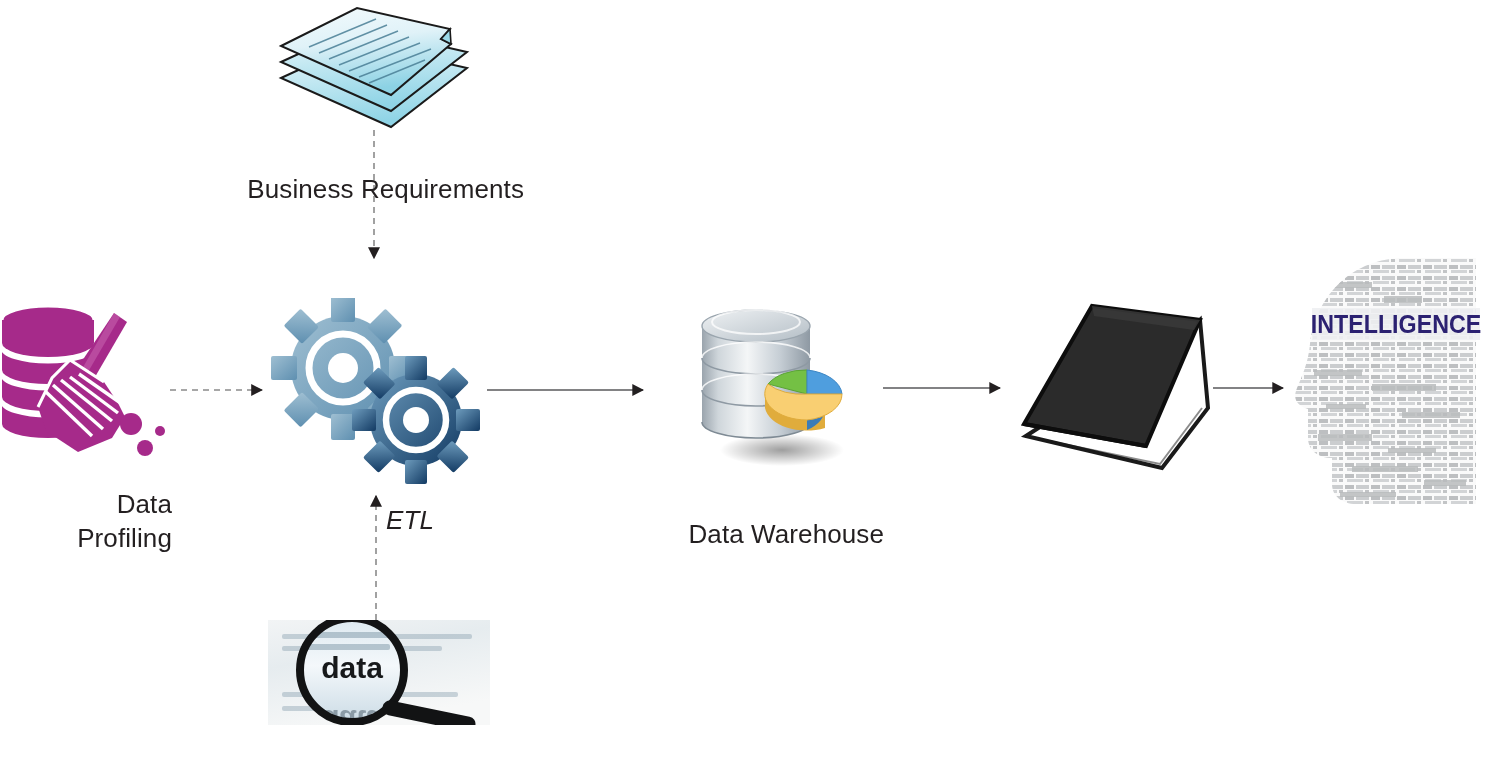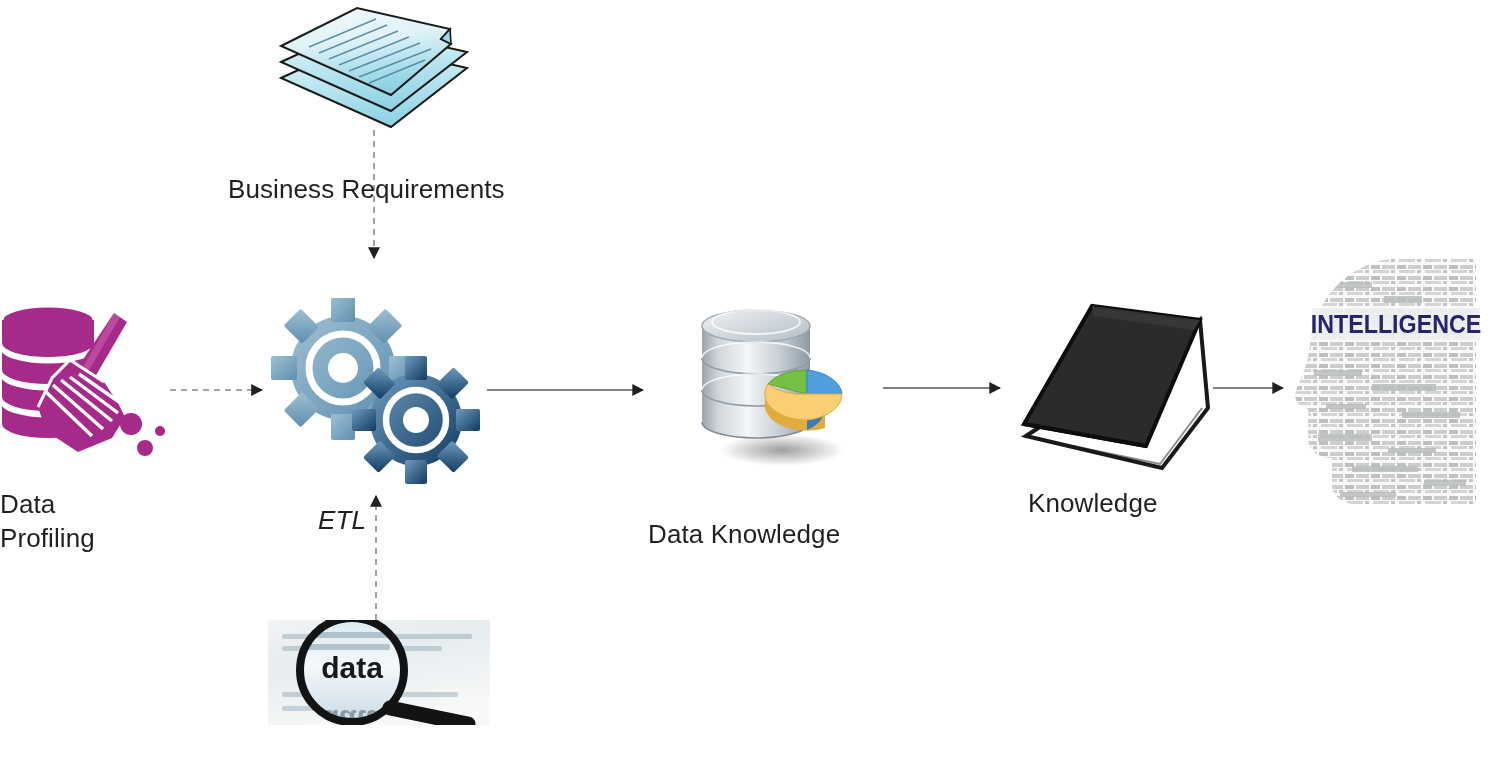--- a/index.html
+++ b/index.html
@@ -13,21 +13,21 @@
   #canvas {
     position: relative;
     width: 1500px;
     height: 781px;
     background: #ffffff;
     overflow: hidden;
   }
   .node { position: absolute; }
   .label {
     position: absolute;
-    text-align: left;
+    text-align: right;
     color: #231f20;
     font-size: 26px;
     line-height: 34px;
     font-family: "Liberation Sans", sans-serif;
     white-space: pre-line;
     letter-spacing: 0.1px;
   }
   .conn { position: absolute; left: 0; top: 0; width: 1500px; height: 781px; pointer-events: none; }
   .icon-svg { display: block; }
 </style>
@@ -275,39 +275,38 @@
 
         <path d="M75 96 a42 26 0 0 0 60 20 v14 a42 26 0 0 1 -60 -20 Z" fill="#e0ac3c"></path>
         <path d="M135 96 a42 26 0 0 1 -18 22 l0 14 a42 26 0 0 0 18 -22 Z" fill="#3b7cb8"></path>
 
         <path d="M117 96 L117 72 A42 26 0 0 0 78 86 Z" fill="#74c044" stroke="#5aa434" stroke-width="1"></path>
         <path d="M117 96 L117 72 A42 26 0 0 1 152 96 Z" fill="#4f9ede" stroke="#3d86c4" stroke-width="1"></path>
         <path d="M117 96 A42 26 0 0 1 78 86 A42 26 0 0 0 117 122 A42 26 0 0 0 152 96 Z" fill="#f9cf72" stroke="#e0ac3c" stroke-width="1"></path>
       </g>
     </svg>
   </div>
-  <div class="label" style="left:648px; top:517px; width:236px;">Data Knowledge</div>
+  <div class="label" style="left:648px; top:517px; width:236px;">Data Warehouse</div>
 
   <div class="node" style="left:1014px; top:286px; width:202px; height:186px;">
     <svg class="icon-svg" width="202" height="186" viewBox="0 0 202 186">
 
       <g>
         <path d="M12 150 L148 182 L194 122 L186 34 L176 44 Z" fill="#ffffff" stroke="#1a1a1a" stroke-width="4"></path>
         <path d="M20 152 L146 178 L188 122" fill="none" stroke="#1a1a1a" stroke-width="2" opacity="0.5"></path>
       </g>
 
       <g>
         <path d="M10 138 L78 20 L186 34 L132 160 Z" fill="#2b2b2b" stroke="#0d0d0d" stroke-width="4"></path>
         <path d="M78 20 L186 34 L180 44 L80 30 Z" fill="#3a3a3a" opacity="0.85"></path>
       </g>
 
       <path d="M10 138 L132 160" fill="none" stroke="#0d0d0d" stroke-width="4"></path>
     </svg>
   </div>
-  <div class="label" style="left:1028px; top:486px; width:178px;">Knowledge</div>
 
   <div class="node" style="left:1292px; top:252px; width:208px; height:256px;">
     <svg class="icon-svg" width="208" height="256" viewBox="0 0 208 256">
       <defs>
         <pattern id="wordPattern" width="26" height="11" patternUnits="userSpaceOnUse">
           <rect width="26" height="11" fill="#fafafa"></rect>
           <rect x="1" y="2" width="9" height="4" fill="#bdbfc1"></rect>
           <rect x="12" y="2" width="13" height="4" fill="#cbcdcf"></rect>
           <rect x="3" y="7" width="16" height="3" fill="#d2d4d6"></rect>
           <rect x="21" y="7" width="4" height="3" fill="#c2c4c6"></rect>

